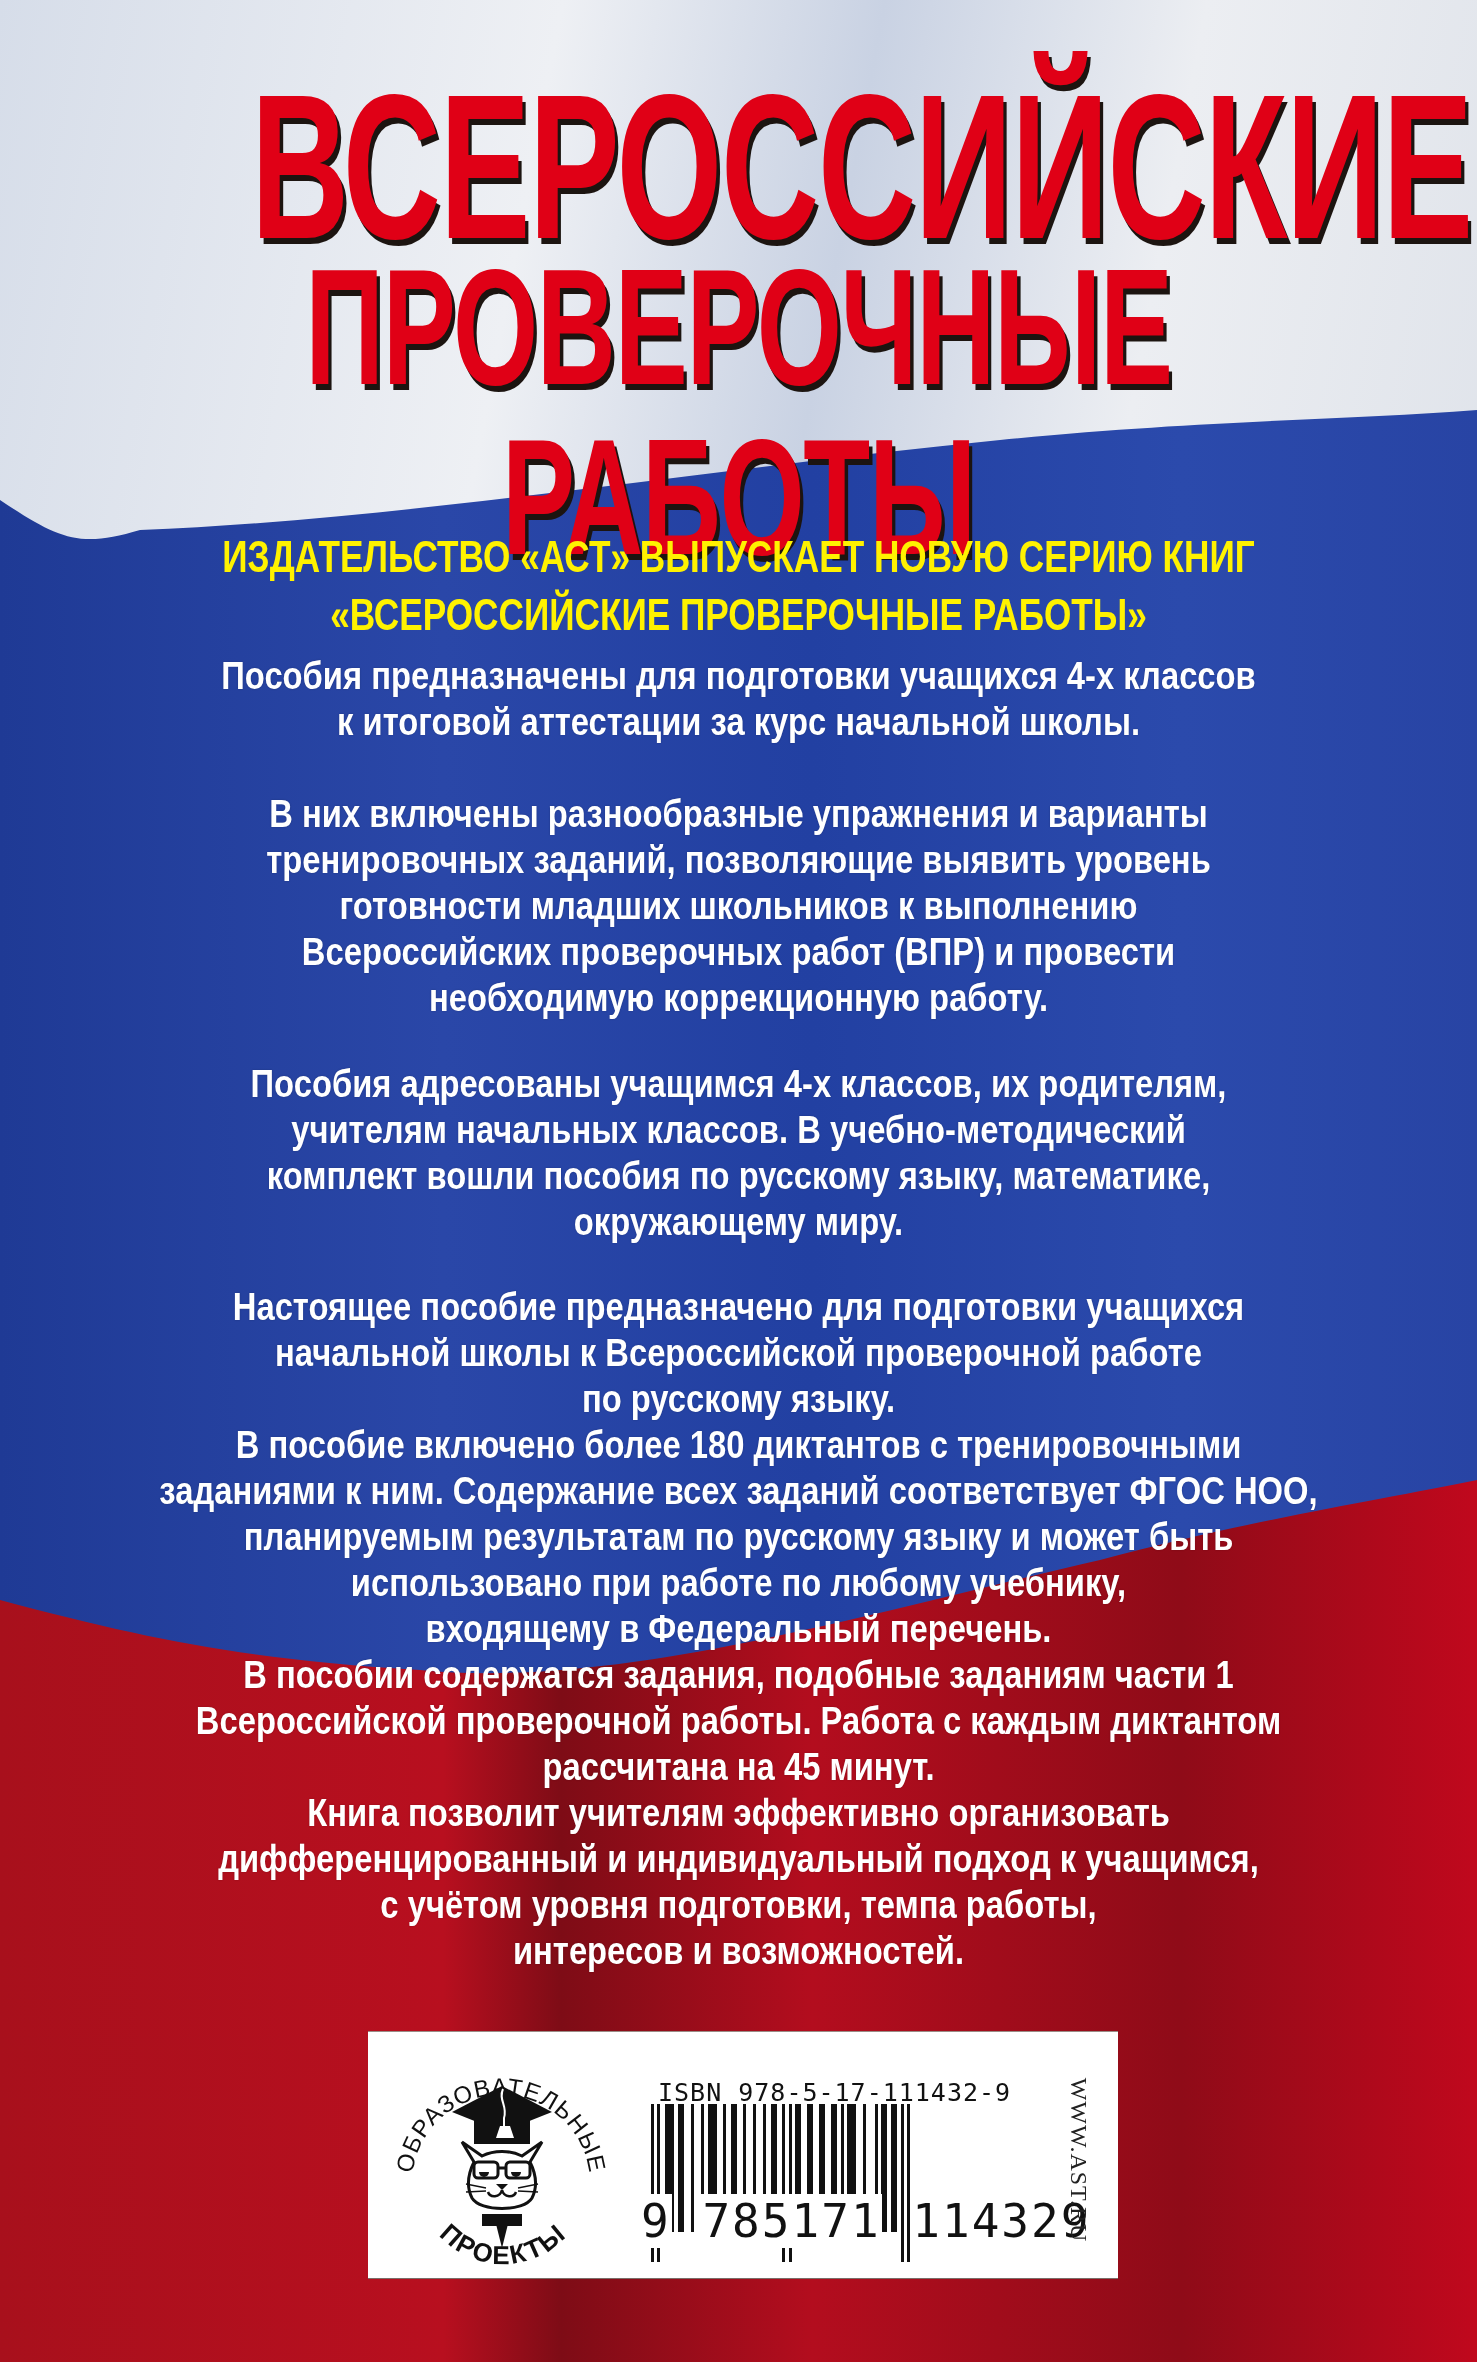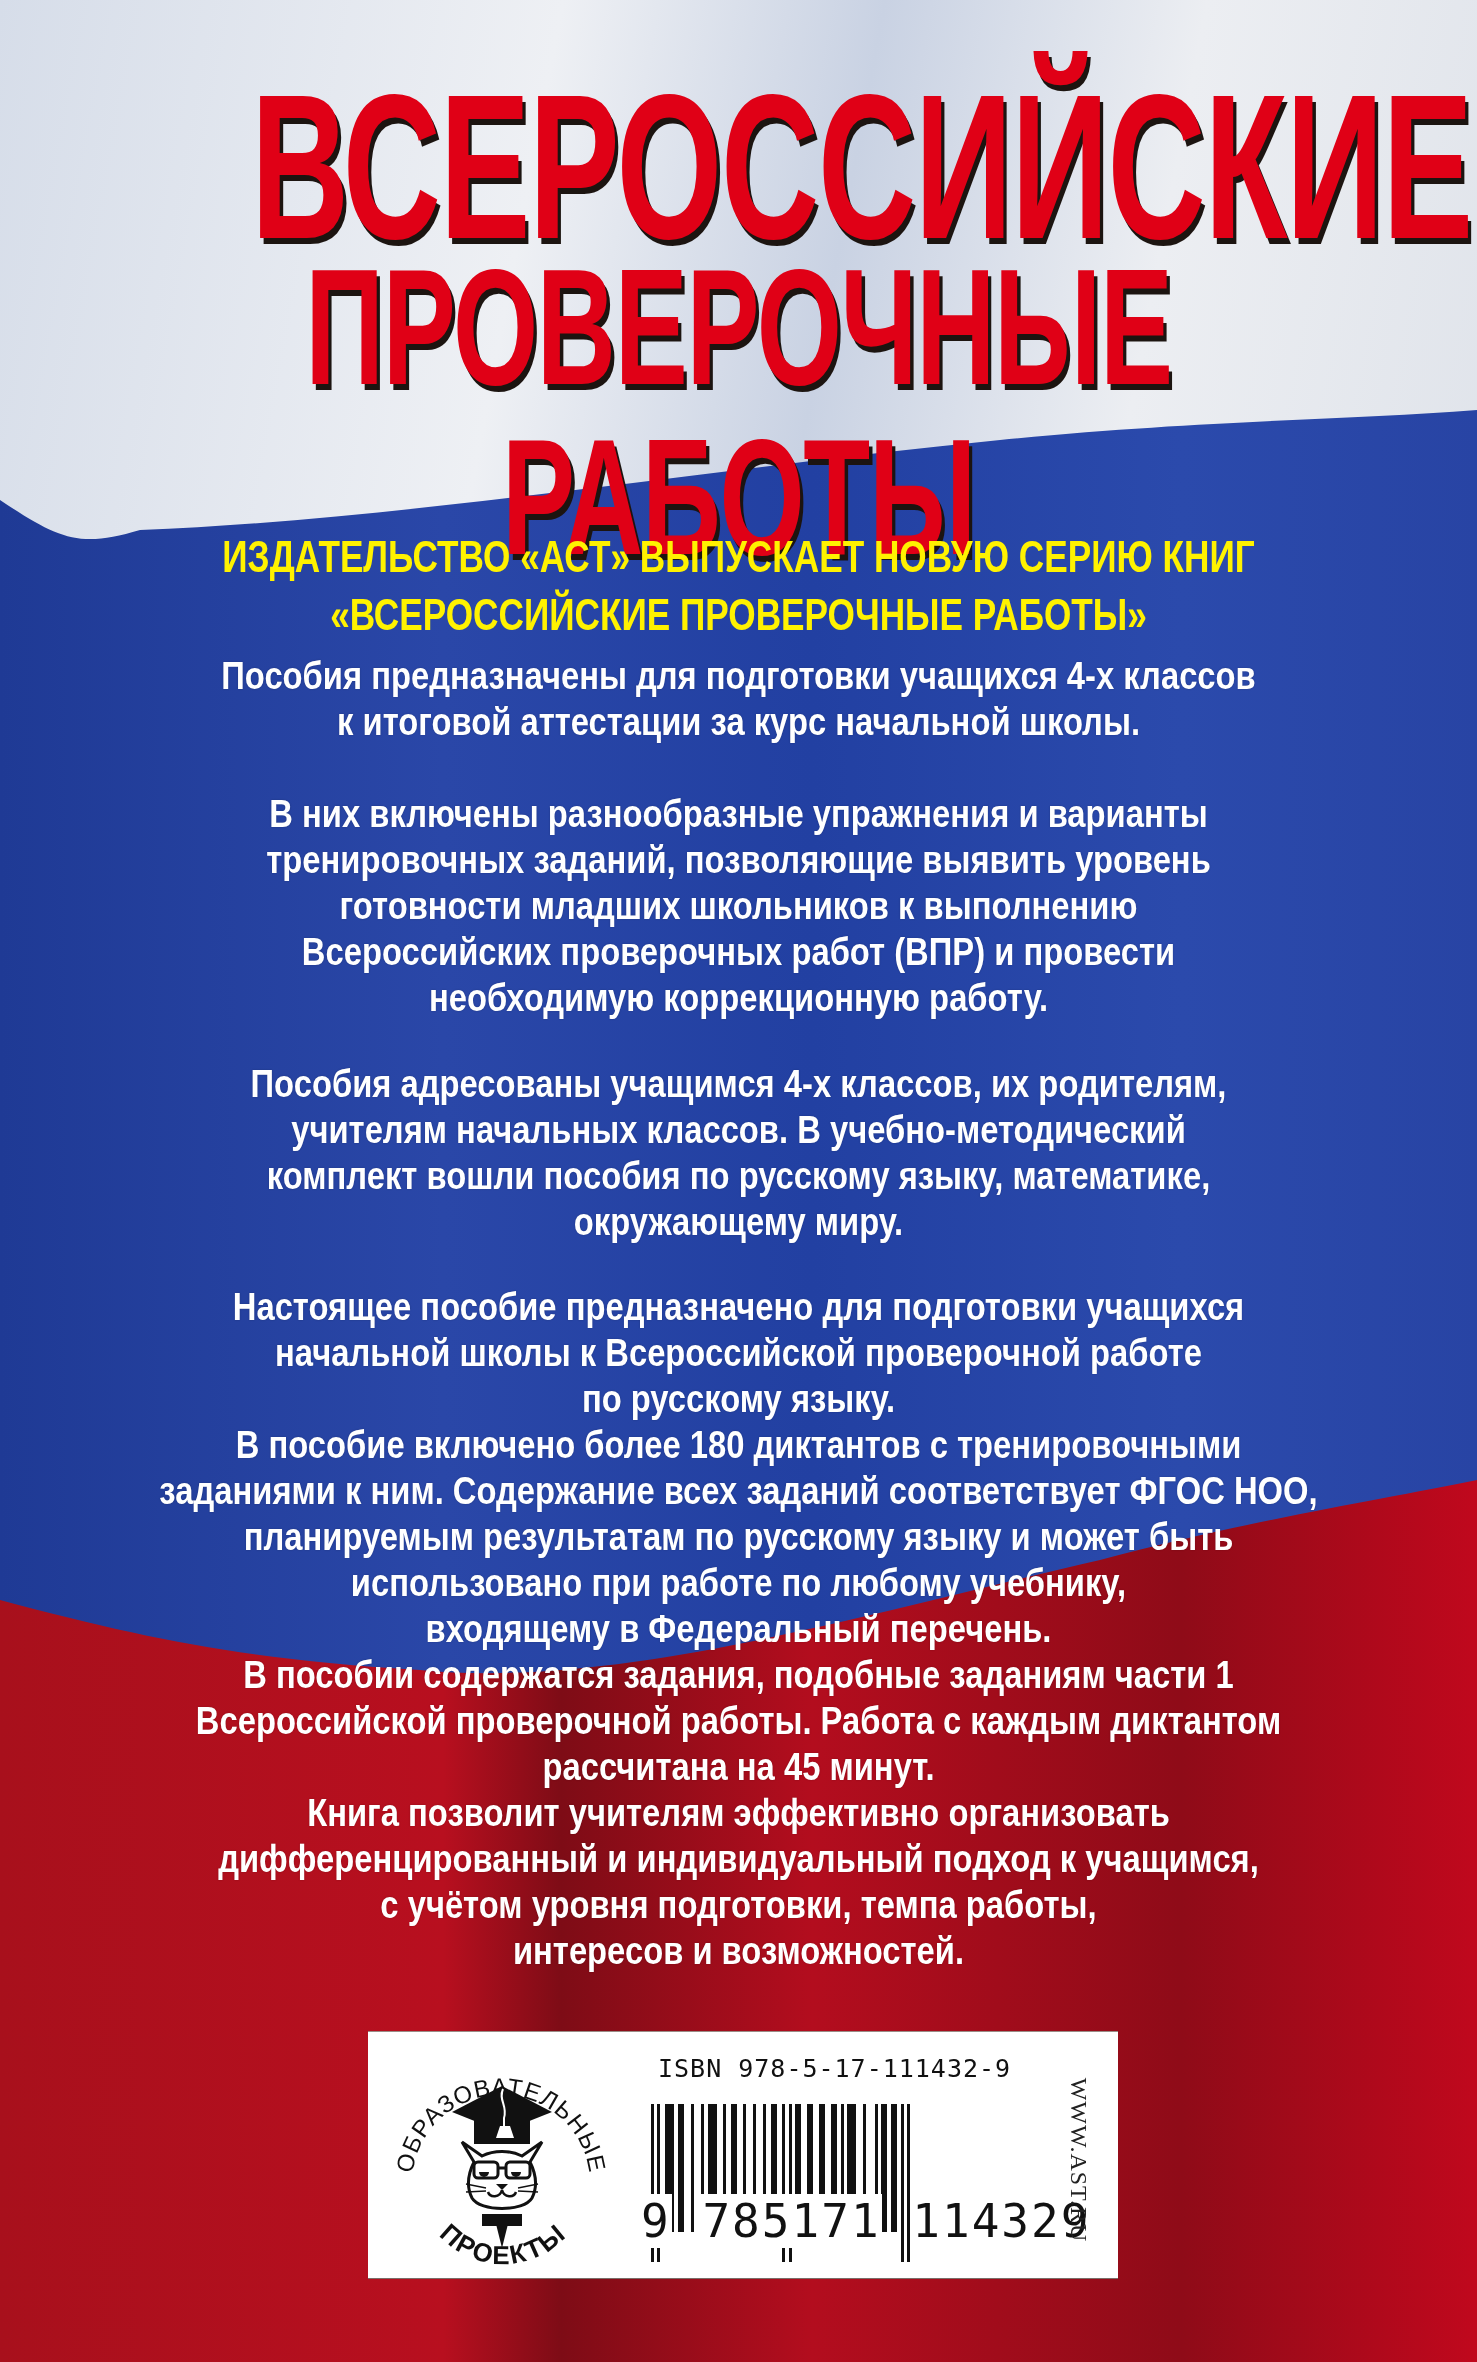--- a/index.html
+++ b/index.html
@@ -48,21 +48,21 @@
   .p4 { top: 1284px; }
 
   
   .box {
     position: absolute; left: 368px; top: 2032px; width: 750px; height: 246px;
     background: #ffffff; z-index: 2;
     box-shadow: 0 1px 0 #7a6e68, 0 -1px 0 #9a8c86;
   }
   .logo { position: absolute; left: 4px; top: 2px; width: 260px; height: 242px; }
   .isbn {
-    position: absolute; left: 93px+0px; left: 290px; top: 22px;
+    position: absolute; left: 93px+0px; left: 290px; top: 46px;
     font-family: "DejaVu Sans Mono", "Liberation Mono", monospace;
     font-size: 25px; color: #111; letter-spacing: 1px; white-space: nowrap;
   }
   .barcode { position: absolute; left: 283px; top: 72px; width: 260px; height: 160px; }
   .ean {
     position: absolute; left: 272px; top: 162px;
     font-family: "DejaVu Sans Mono", "Liberation Mono", monospace;
     font-size: 46px; color: #111; white-space: nowrap; letter-spacing: 2px;
   }
   .ean span { background: #fff; padding: 0 1px; }

